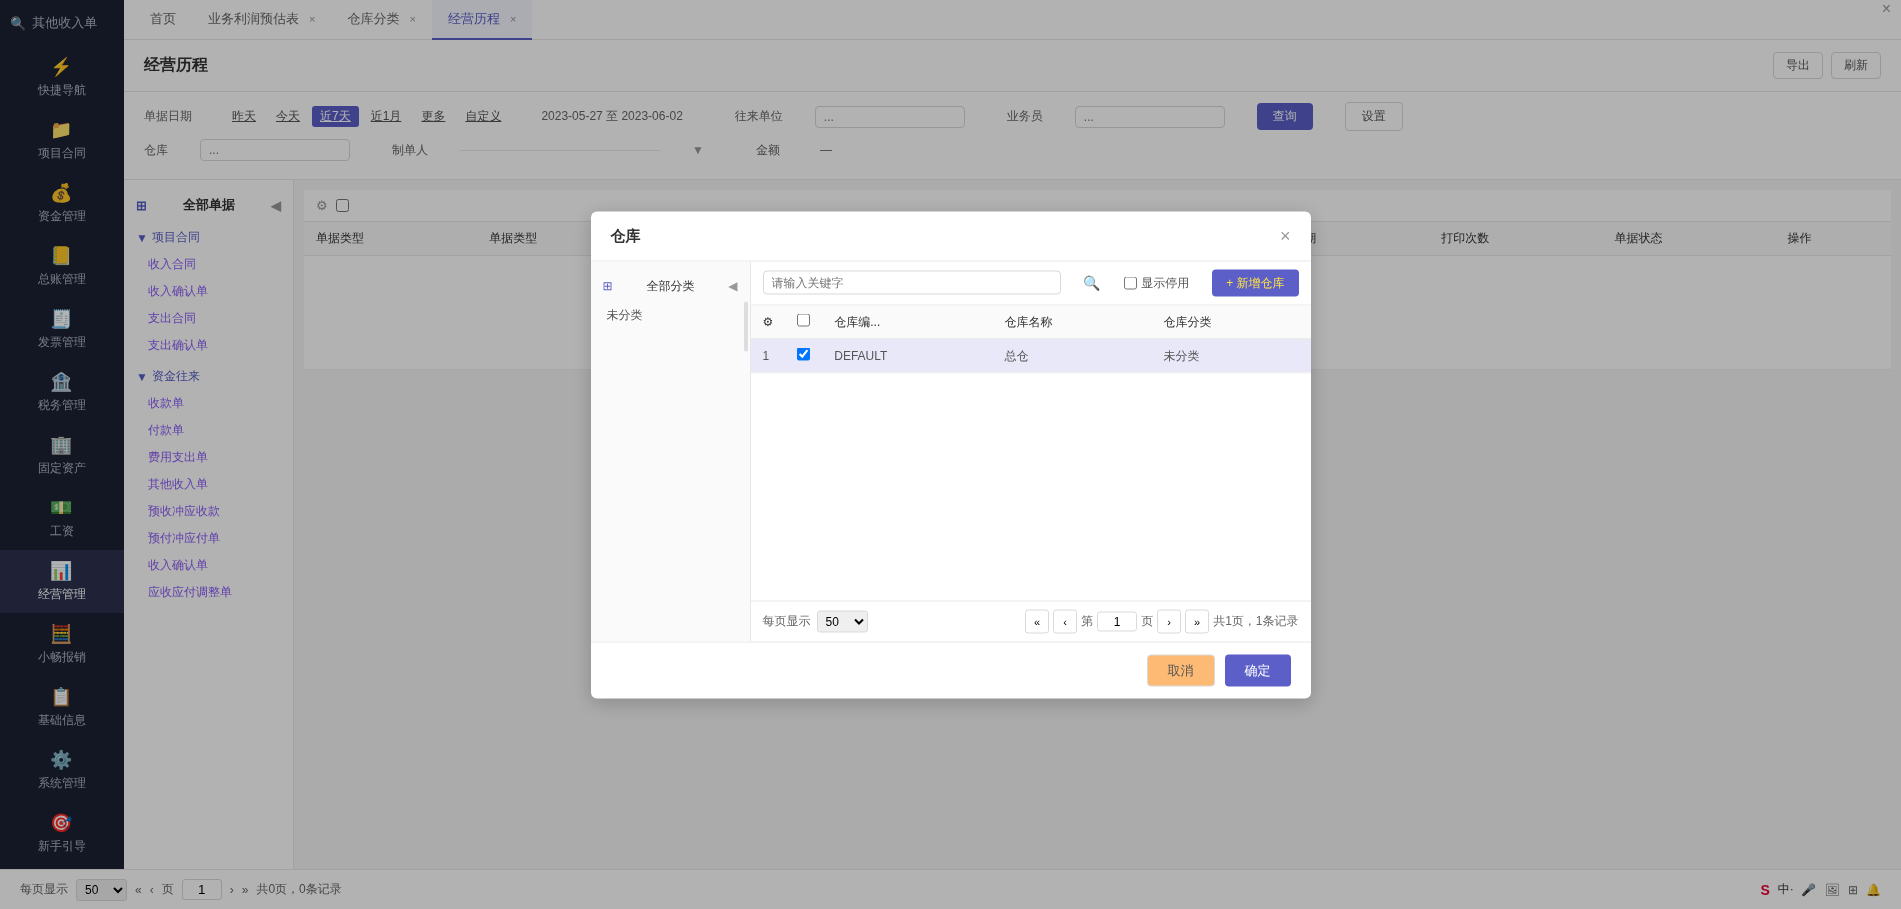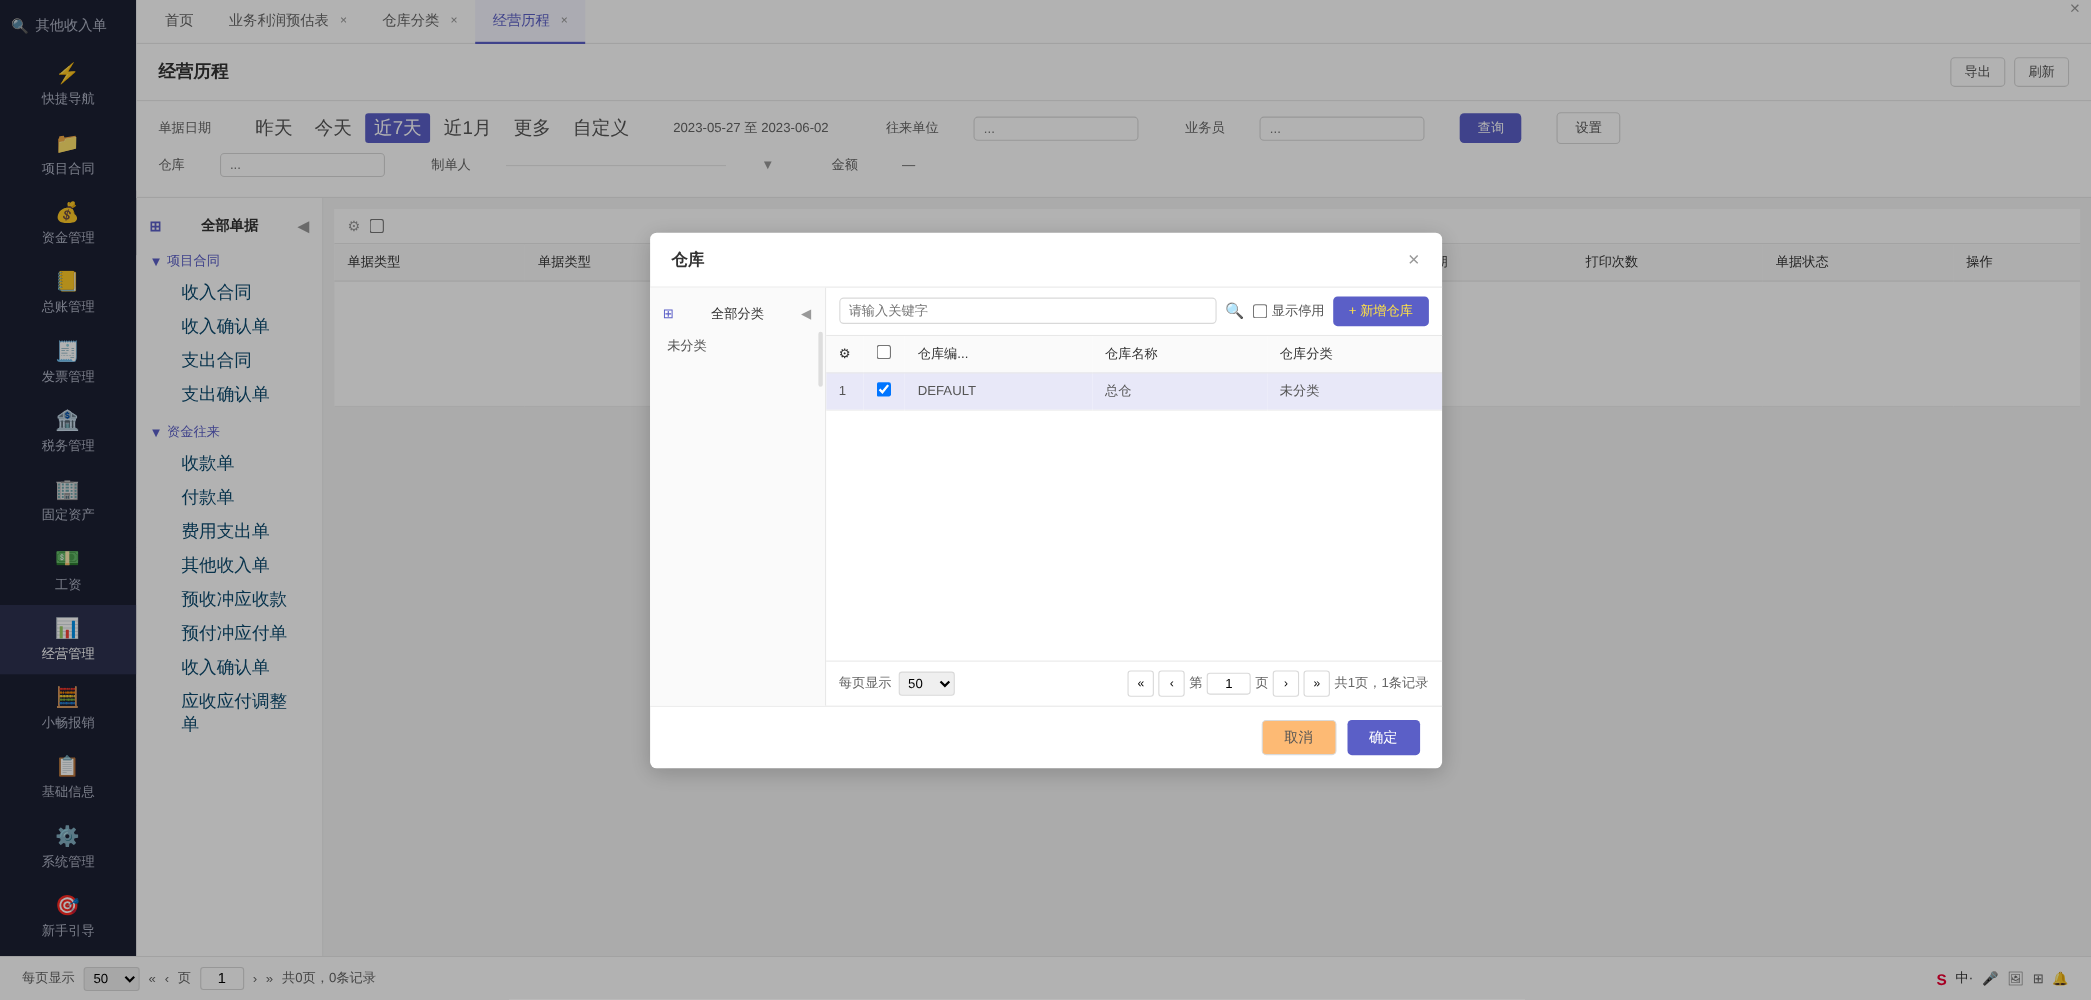--- a/index.html
+++ b/index.html
@@ -50,21 +50,21 @@
     .btn-export { background: #fff; border: 1px solid #d9d9d9; padding: 4px 12px; border-radius: 4px; cursor: pointer; font-size: 12px; color: #555; }
     .btn-refresh { background: #fff; border: 1px solid #d9d9d9; padding: 4px 12px; border-radius: 4px; cursor: pointer; font-size: 12px; color: #555; }
 
     
     .filter-bar {
       background: #fff; padding: 10px 20px; border-bottom: 1px solid #e8e8e8;
     }
     .filter-row { display: flex; align-items: center; gap: 32px; margin-bottom: 8px; flex-wrap: wrap; }
     .filter-label { color: #666; font-size: 12px; white-space: nowrap; }
     .filter-date-btns { display: flex; gap: 4px; }
-    .date-btn { padding: 2px 8px; border-radius: 3px; cursor: pointer; font-size: 17px; color: #555; border: none; background: none; }
+    .date-btn { padding: 2px 8px; border-radius: 3px; cursor: pointer; font-size: 12px; color: #555; border: none; background: none; text-decoration: underline; }
     .date-btn.active { background: #5b5fc7; color: #fff; border-radius: 3px; }
     .filter-input { border: 1px solid #d9d9d9; border-radius: 4px; padding: 3px 8px; font-size: 12px; width: 180px; }
     .btn-query { background: #5b5fc7; color: #fff; border: none; padding: 5px 16px; border-radius: 4px; cursor: pointer; font-size: 12px; }
     .btn-setting { background: #fff; border: 1px solid #d9d9d9; padding: 5px 16px; border-radius: 4px; cursor: pointer; font-size: 12px; color: #555; }
 
     
     .content-area { display: flex; flex: 1; overflow: hidden; }
 
     
     .left-nav {
@@ -74,21 +74,21 @@
     .left-nav-header {
       display: flex; align-items: center; justify-content: space-between;
       padding: 6px 12px; font-size: 13px; color: #333; font-weight: bold;
     }
     .nav-group { margin: 4px 0; }
     .nav-group-title {
       padding: 5px 12px; font-size: 12px; color: #5b5fc7; cursor: pointer;
       display: flex; align-items: center; gap: 4px;
     }
     .nav-item {
-      padding: 5px 24px; font-size: 16px; color: #0c4a6e; cursor: pointer; margin-left: 17px;
+      padding: 5px 24px; font-size: 12px; color: #8b5cf6; cursor: pointer;
     }
 
     
     .main-content { flex: 1; background: #f5f5f5; padding: 10px; overflow: auto; }
     .table-toolbar { background: #fff; padding: 8px 12px; display: flex; align-items: center; gap: 8px; border-bottom: 1px solid #e8e8e8; }
     .table-wrap { background: #fff; }
     table { width: 100%; border-collapse: collapse; font-size: 12px; }
     th { background: #fafafa; padding: 8px 12px; text-align: left; border-bottom: 1px solid #e8e8e8; color: #333; font-weight: normal; white-space: nowrap; }
     td { padding: 8px 12px; border-bottom: 1px solid #f0f0f0; color: #555; white-space: nowrap; }
 
@@ -121,21 +121,21 @@
       padding: 6px 12px; display: flex; align-items: center; justify-content: space-between;
       font-size: 12px; color: #333;
     }
     .modal-left-item {
       padding: 6px 16px; font-size: 12px; color: #555; cursor: pointer;
     }
 
     
     .modal-right { flex: 1; display: flex; flex-direction: column; }
     .modal-search-bar {
-      padding: 8px 12px; display: flex; align-items: center; gap: 8px;
+      padding: 8px 12px; display: flex; align-items: center; gap: 23px;
       border-bottom: 1px solid #e8e8e8;
     }
     .modal-search-input {
       border: 1px solid #d9d9d9; border-radius: 4px; padding: 4px 8px;
       font-size: 12px; flex: 1;
     }
     .modal-search-btn {
       background: none; border: none; cursor: pointer; color: #999; font-size: 14px;
     }
     .show-disabled { display: flex; align-items: center; gap: 4px; font-size: 12px; color: #555; }

